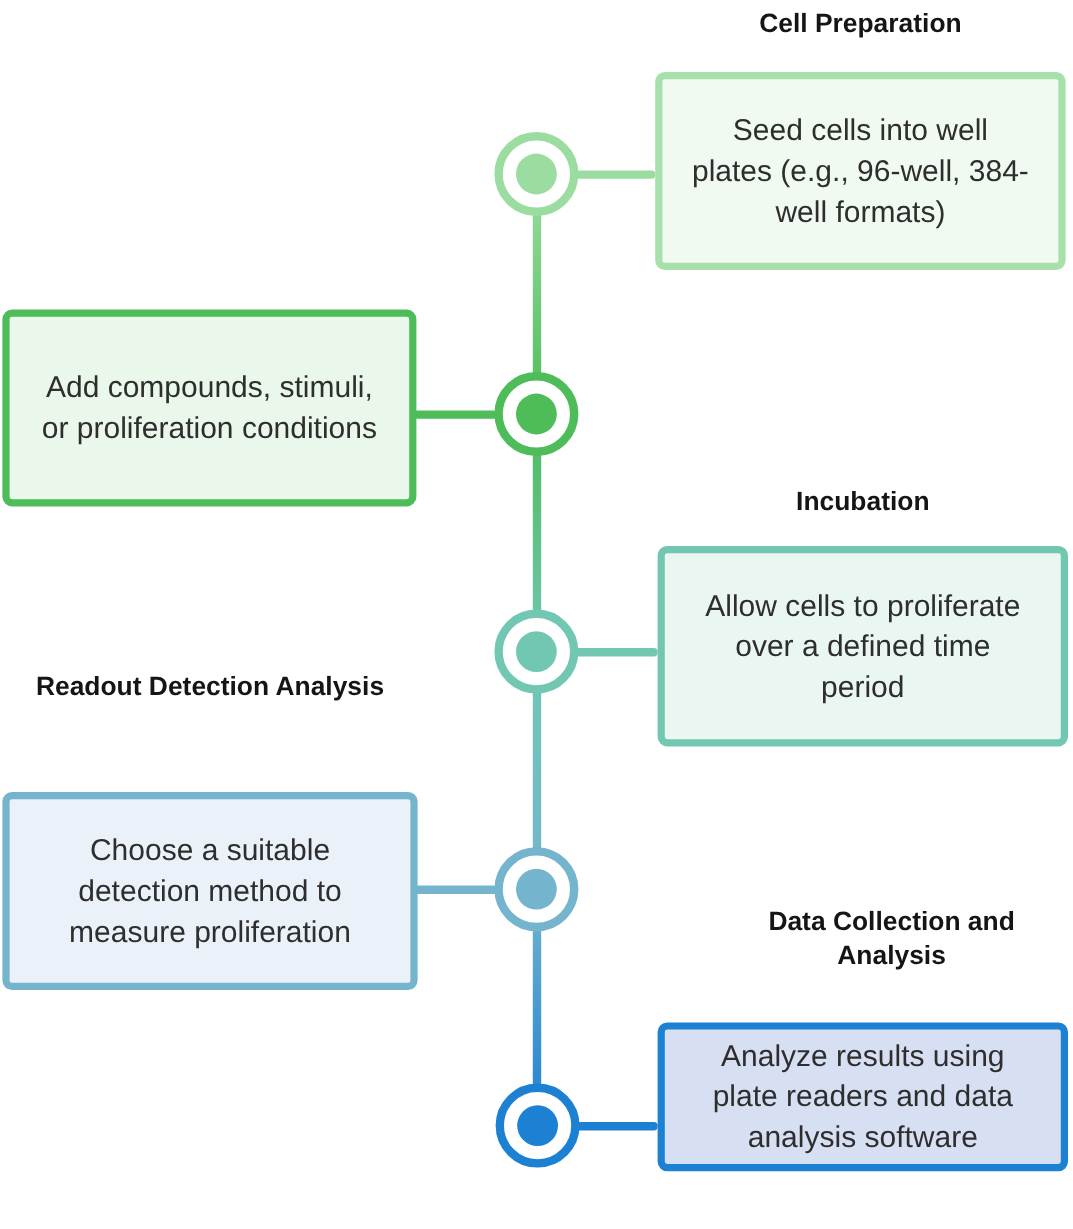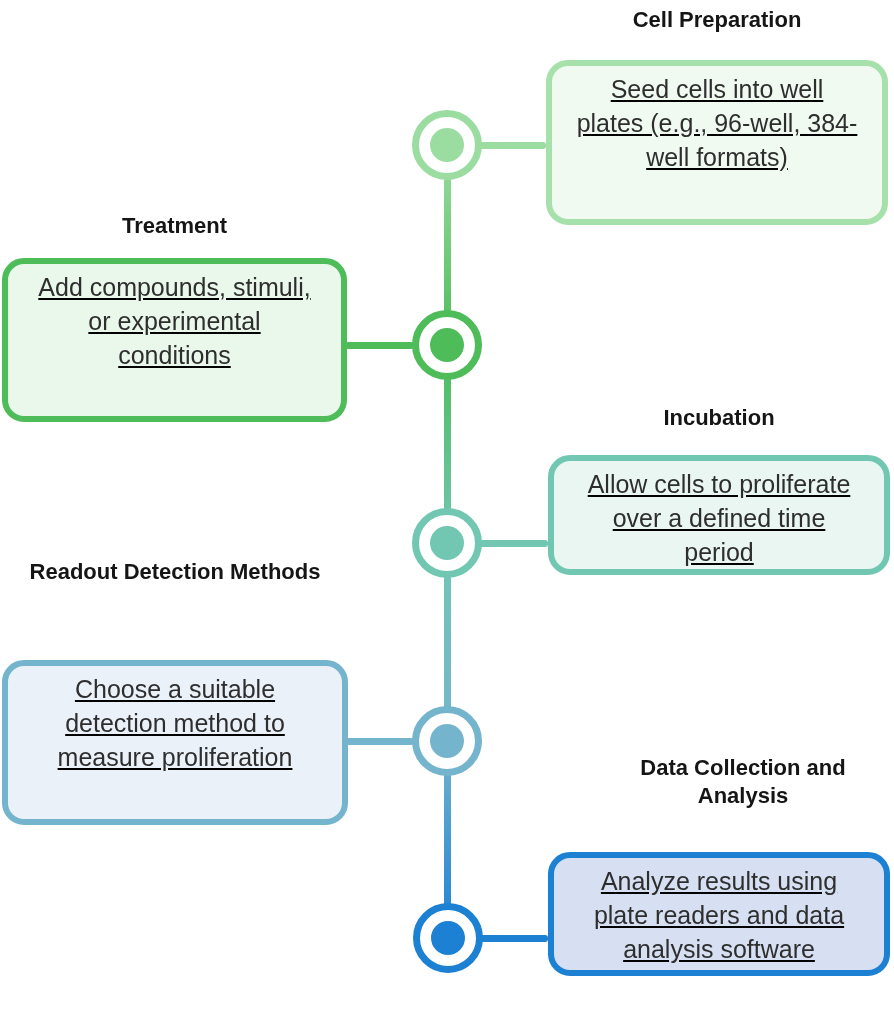--- a/index.html
+++ b/index.html
@@ -52,28 +52,27 @@
     border-radius: 3px;
     background: var(--accent, #999);
     z-index: 2;
   }
   
   .card {
     position: absolute;
     box-sizing: border-box;
     border: 6px solid var(--border, #999);
     background: var(--fill, #eee);
-    border-radius: 22px;
+    border-radius: 8px;
     display: flex;
-    align-items: flex-start;
+    align-items: center;
     justify-content: center;
     text-align: center;
     padding: 6px 24px;
     z-index: 4;
-    text-decoration: underline;
   }
   .card p {
     margin: 0;
     font-size: 25px;
     line-height: 1.36;
     color: var(--body-color, #2e2e2e);
   }
   
   .title {
     position: absolute;
@@ -91,21 +90,21 @@
   .b1 { left: 546px; top: 60px;  width: 342px; height: 165px; }
   .c1 { left: 478px; top: 142px; width: 68px; }
   .n1 { left: 412px; top: 110px; }
 
   .t2 { left: 2px;   top: 212px; width: 345px; }
   .b2 { left: 2px;   top: 258px; width: 345px; height: 164px; }
   .c2 { left: 345px; top: 342px; width: 69px; }
   .n2 { left: 412px; top: 310px; }
 
   .t3 { left: 548px; top: 404px; width: 342px; }
-  .b3 { left: 548px; top: 455px; width: 342px; height: 120px; }
+  .b3 { left: 548px; top: 455px; width: 342px; height: 167px; }
   .c3 { left: 478px; top: 540px; width: 70px; }
   .n3 { left: 412px; top: 508px; }
 
   .t4 { left: 2px;   top: 558px; width: 346px; }
   .b4 { left: 2px;   top: 660px; width: 346px; height: 165px; }
   .c4 { left: 346px; top: 738px; width: 68px; }
   .n4 { left: 412px; top: 706px; }
 
   .t5 { left: 572px; top: 754px; width: 342px; padding: 0 40px; }
   .b5 { left: 548px; top: 852px; width: 342px; height: 124px; }
@@ -121,39 +120,38 @@
 
   <h2 class="title t1" style="--accent: #9BDCA1; --border: #A6E0AB; --fill: #F1FAF1;">Cell Preparation</h2>
   <div class="card b1" style="--accent: #9BDCA1; --border: #A6E0AB; --fill: #F1FAF1;">
     <p>Seed cells into well plates (e.g., 96-well, 384-well formats)</p>
   </div>
   <div class="connector c1" style="--accent: #9BDCA1; --border: #A6E0AB; --fill: #F1FAF1;"></div>
   <div class="node n1" style="--accent: #9BDCA1; --border: #A6E0AB; --fill: #F1FAF1;">
     <div class="dot"></div>
   </div>
 
-  <h2 class="title t2" style="--accent: #4DBC59; --border: #4DBC59; --fill: #EAF7EB;">Treatment</h2>
   <div class="card b2" style="--accent: #4DBC59; --border: #4DBC59; --fill: #EAF7EB;">
-    <p>Add compounds, stimuli, or experimental conditions</p>
+    <p>Add compounds, stimuli, or proliferation conditions</p>
   </div>
   <div class="connector c2" style="--accent: #4DBC59; --border: #4DBC59; --fill: #EAF7EB;"></div>
   <div class="node n2" style="--accent: #4DBC59; --border: #4DBC59; --fill: #EAF7EB;">
     <div class="dot"></div>
   </div>
 
   <h2 class="title t3" style="--accent: #72C7B3; --border: #72C7B3; --fill: #E9F6F2;">Incubation</h2>
   <div class="card b3" style="--accent: #72C7B3; --border: #72C7B3; --fill: #E9F6F2;">
     <p>Allow cells to proliferate over a defined time period</p>
   </div>
   <div class="connector c3" style="--accent: #72C7B3; --border: #72C7B3; --fill: #E9F6F2;"></div>
   <div class="node n3" style="--accent: #72C7B3; --border: #72C7B3; --fill: #E9F6F2;">
     <div class="dot"></div>
   </div>
 
-  <h2 class="title t4" style="--accent: #74B5CD; --border: #74B5CD; --fill: #EBF1F9;">Readout Detection Methods</h2>
+  <h2 class="title t4" style="--accent: #74B5CD; --border: #74B5CD; --fill: #EBF1F9;">Readout Detection Analysis</h2>
   <div class="card b4" style="--accent: #74B5CD; --border: #74B5CD; --fill: #EBF1F9;">
     <p>Choose a suitable detection method to measure proliferation</p>
   </div>
   <div class="connector c4" style="--accent: #74B5CD; --border: #74B5CD; --fill: #EBF1F9;"></div>
   <div class="node n4" style="--accent: #74B5CD; --border: #74B5CD; --fill: #EBF1F9;">
     <div class="dot"></div>
   </div>
 
   <h2 class="title t5" style="--accent: #1C80D3; --border: #1C80D3; --fill: #D7E0F2;">Data Collection and Analysis</h2>
   <div class="card b5" style="--accent: #1C80D3; --border: #1C80D3; --fill: #D7E0F2;">

